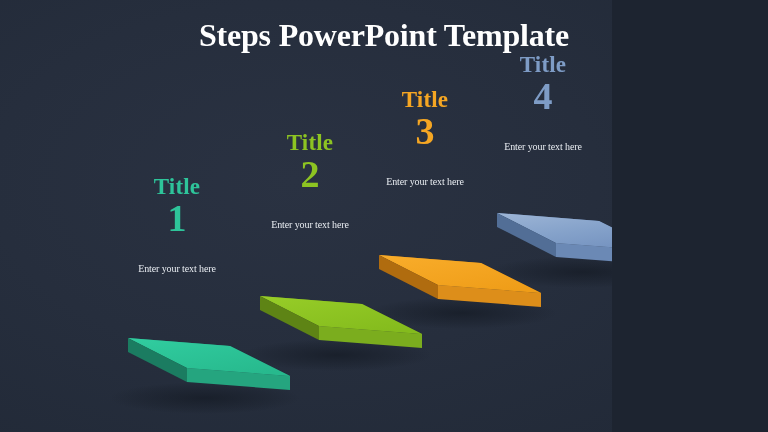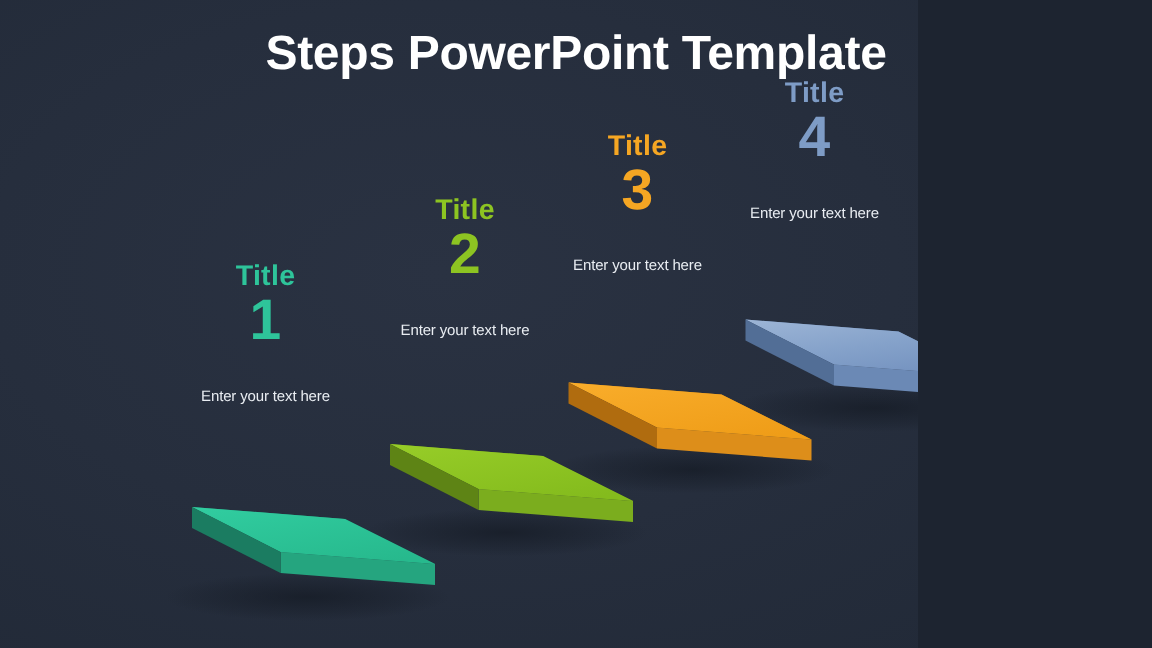--- a/index.html
+++ b/index.html
@@ -7,21 +7,21 @@
     padding: 0;
     background: #1d2430;
   }
   #slide {
     position: relative;
     width: 612px;
     height: 432px;
     overflow: hidden;
     background: #262e3d;
     background-image: radial-gradient(ellipse 90% 75% at 48% 42%, #2a3242 0%, #262e3d 55%, #222a38 100%);
-    font-family: Liberation Sans, sans-serif;
+    font-family: Liberation Serif, serif;
     -webkit-font-smoothing: antialiased;
   }
 
   
   #slide-title {
     position: absolute;
     top: 18px;
     left: 0;
     width: 768px;
     text-align: center;
@@ -50,21 +50,21 @@
     line-height: 1;
   }
 
   
   .step-label {
     position: absolute;
     width: 200px;
     text-align: center;
   }
   .step-word {
-    font-size: 19px;
+    font-size: 23px;
     font-weight: bold;
     line-height: 1.0;
     letter-spacing: 0.2px;
   }
   .step-num {
     font-size: 38px;
     font-weight: bold;
     line-height: 1.02;
     margin-top: 1px;
     letter-spacing: 0.2px;

